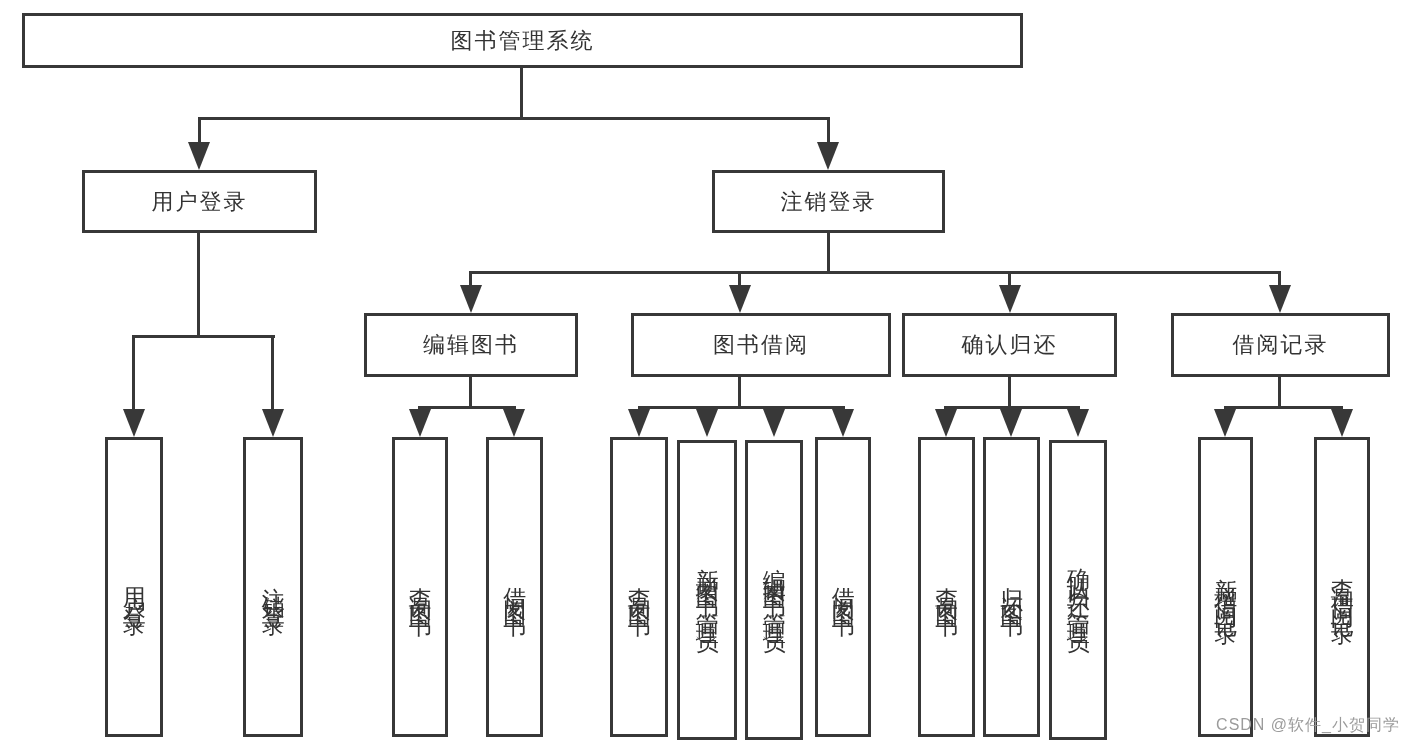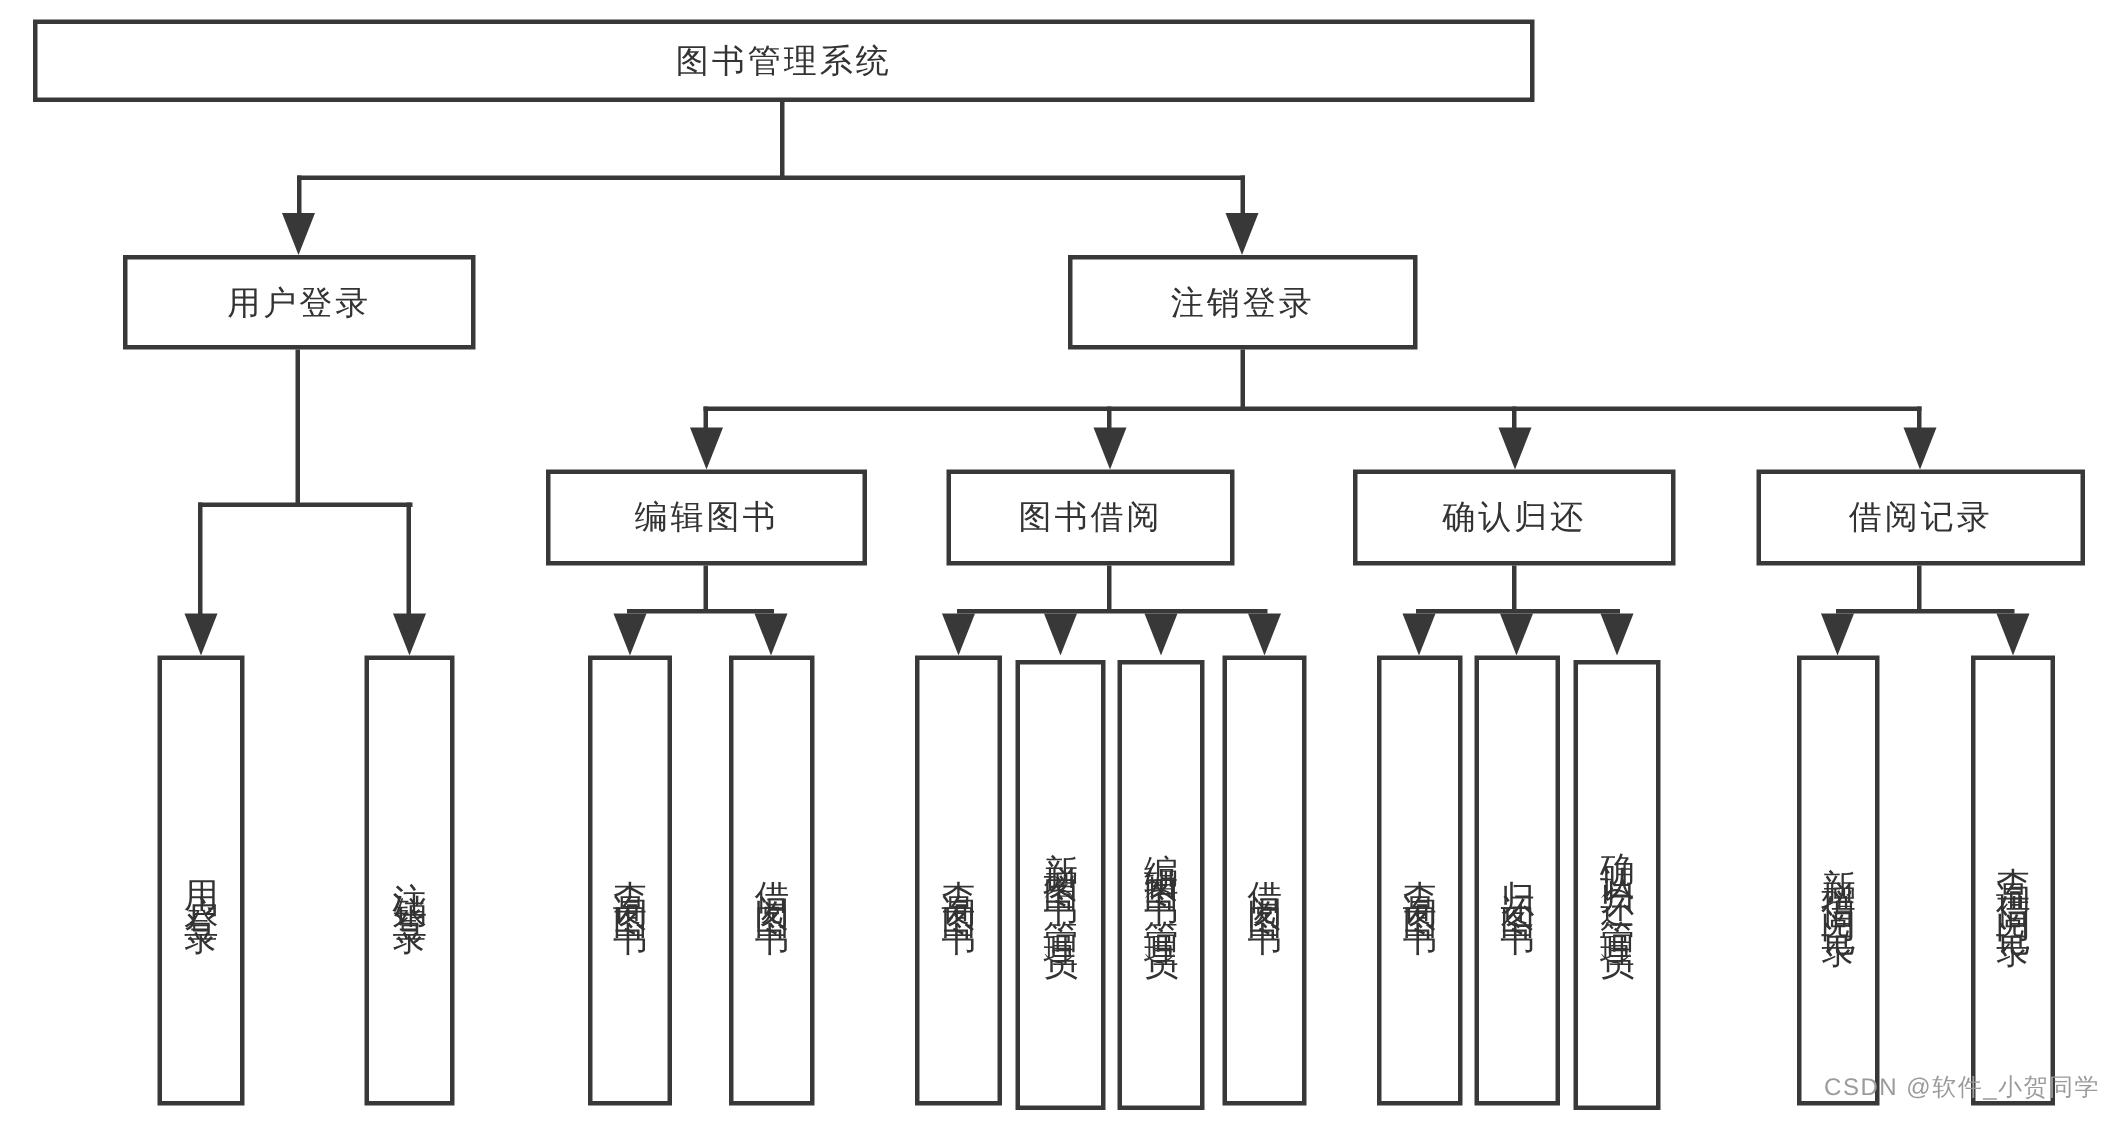--- a/index.html
+++ b/index.html
@@ -86,21 +86,21 @@
   <div class="vline" style="left:738px;top:271px;height:16px;"></div>
   <div class="arrow" style="left:729px;top:285px;"></div>
   <div class="vline" style="left:1008px;top:271px;height:16px;"></div>
   <div class="arrow" style="left:999px;top:285px;"></div>
   <div class="vline" style="left:1278px;top:271px;height:16px;"></div>
   <div class="arrow" style="left:1269px;top:285px;"></div>
 
   <div class="box hbox" style="left:364px;top:313px;width:214px;height:64px;">
     <span>编辑图书</span>
   </div>
-  <div class="box hbox" style="left:631px;top:313px;width:192px;height:64px;">
+  <div class="box hbox" style="left:631px;top:313px;width:260px;height:64px;">
     <span>图书借阅</span>
   </div>
   <div class="box hbox" style="left:902px;top:313px;width:215px;height:64px;">
     <span>确认归还</span>
   </div>
   <div class="box hbox" style="left:1171px;top:313px;width:219px;height:64px;">
     <span>借阅记录</span>
   </div>
 
   <div class="vline" style="left:469px;top:377px;height:31px;"></div>

